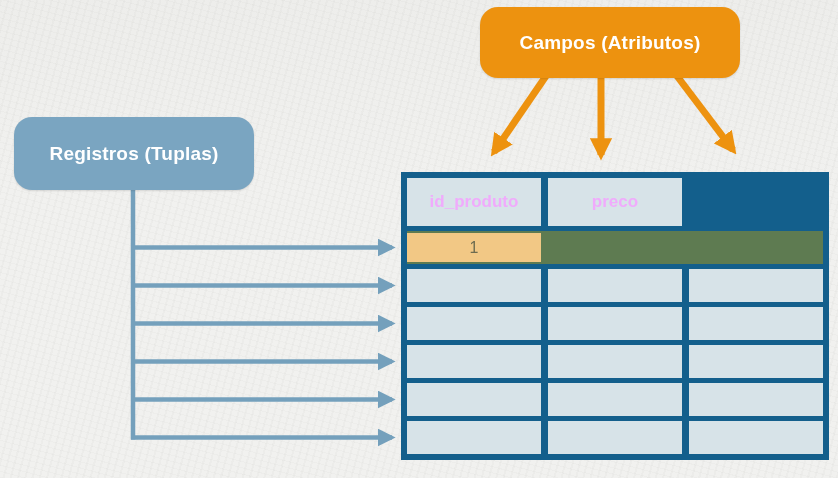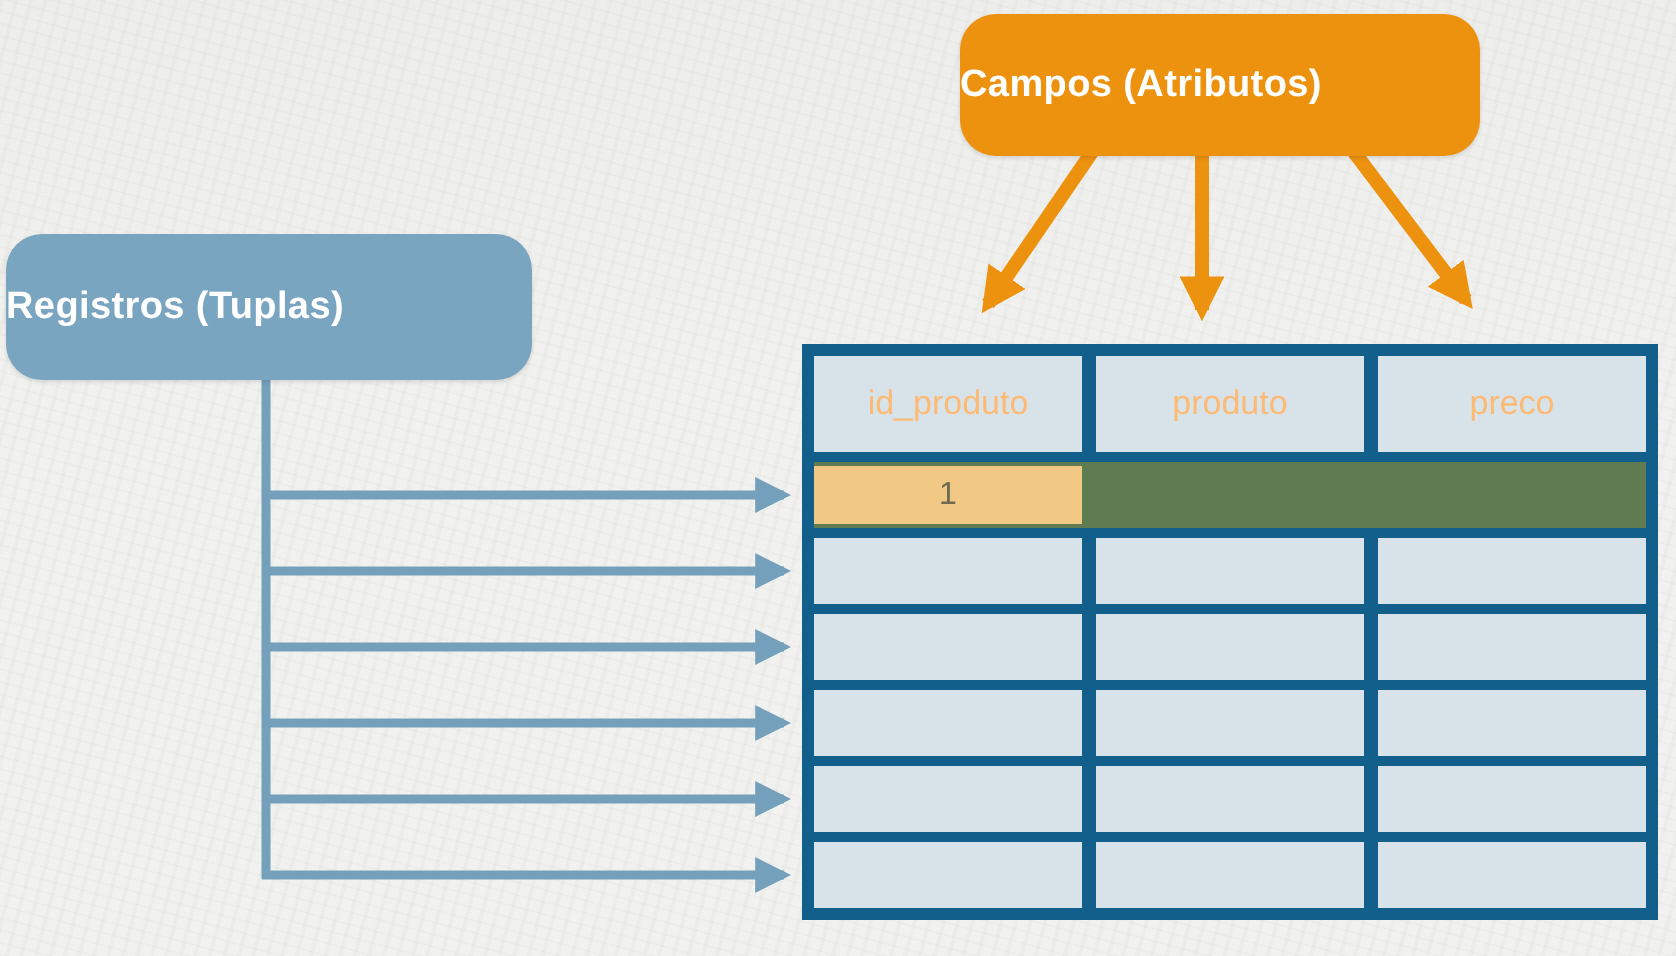--- a/index.html
+++ b/index.html
@@ -23,36 +23,36 @@
     position: absolute;
     left: 0; top: 0;
     width: 838px; height: 478px;
     z-index: 1;
   }
   .label-box {
     position: absolute;
     z-index: 3;
     display: flex;
     align-items: center;
-    justify-content: flex-start;
+    justify-content: center;
     border-radius: 18px;
     color: #ffffff;
     font-weight: bold;
     font-size: 19px;
     letter-spacing: 0.2px;
     box-shadow: 0 1px 2px rgba(0,0,0,0.12);
   }
   .box-campos {
     left: 480px; top: 7px;
     width: 260px; height: 71px;
     background: #ED920F;
   }
   .box-registros {
-    left: 3px; top: 117px;
-    width: 263px; height: 73px;
+    left: 14px; top: 117px;
+    width: 240px; height: 73px;
     background: #7AA5C1;
   }
   .dtable {
     position: absolute;
     z-index: 2;
     left: 401px; top: 172px;
     width: 428px; height: 288px;
     background: #135F8C;
     padding: 6px;
     display: flex;
@@ -68,23 +68,23 @@
   .trow-head { height: 48px; }
   .trow-data { height: 33px; }
   .cell {
     background: rgba(250,250,248,0.85);
     display: flex;
     align-items: center;
     justify-content: center;
     overflow: hidden;
   }
   .hcell {
-    color: #fdba74;
+    color: #f0abfc;
     font-size: 17px;
-    font-weight: 400;
+    font-weight: 700;
   }
   .trow-highlight {
     background: #5E7B51;
     padding: 2px 0;
   }
   .trow-highlight .cell {
     background: #F2C885;
     color: #6E6C50;
     font-size: 16px;
   }
@@ -126,21 +126,20 @@
   </div>
 
   <div class="label-box box-registros">
     <span>Registros (Tuplas)</span>
   </div>
 
   <div class="dtable">
 
     <div class="trow trow-head">
       <div class="cell hcell">id_produto</div>
-      <div class="cell hcell">produto</div>
       <div class="cell hcell">preco</div>
     </div>
 
     <div class="trow trow-data trow-highlight">
       <div class="cell">1</div>
     </div>
 
     <div class="trow trow-data">
       <div class="cell"></div>
       <div class="cell"></div>

